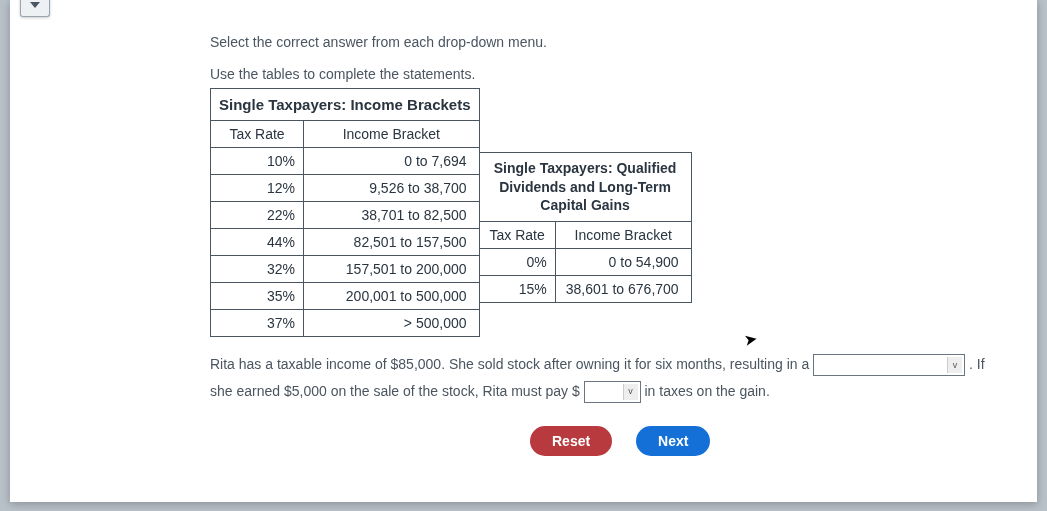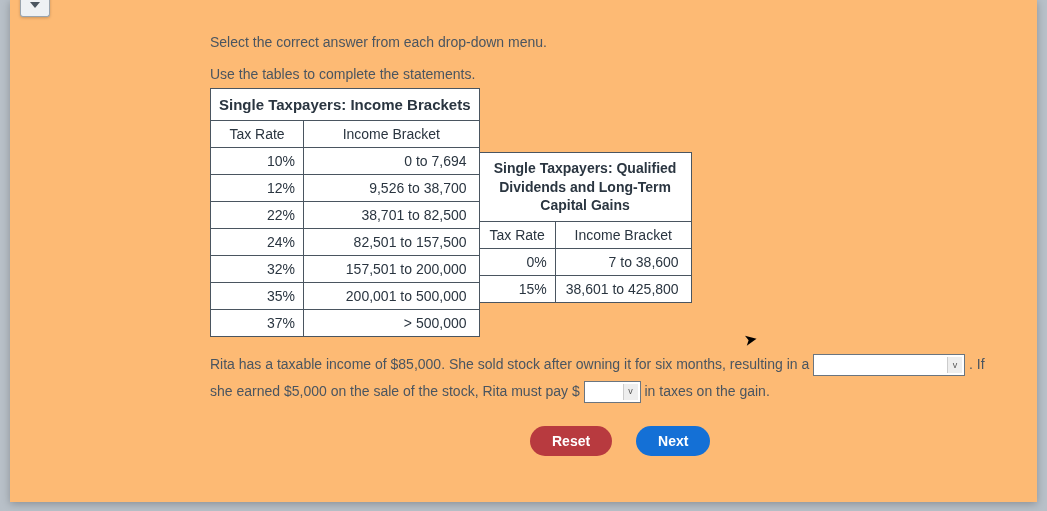--- a/index.html
+++ b/index.html
@@ -7,21 +7,21 @@
     padding: 0;
     background: #b8c0c8;
     font-family: Arial, Helvetica, sans-serif;
     font-size: 14px;
     color: #2a3540;
     width: 1047px;
     height: 511px;
     overflow: hidden;
   }
   .page {
-    background: #fdba74;
+    background: #ffffff;
     margin: 0 10px 10px 10px;
     padding: 20px 30px 22px 200px;
     min-height: 460px;
     box-shadow: 0 2px 8px rgba(0,0,0,0.25);
     position: relative;
   }
   .instr {
     color: #4a5560;
     font-size: 14px;
     margin-bottom: 16px;
@@ -171,21 +171,21 @@
           </tr>
       <tr>
             <td class="left-col">12%</td>
             <td class="right-col">9,526 to 38,700</td>
           </tr>
       <tr>
             <td class="left-col">22%</td>
             <td class="right-col">38,701 to 82,500</td>
           </tr>
       <tr>
-            <td class="left-col">24%</td>
+            <td class="left-col">44%</td>
             <td class="right-col">82,501 to 157,500</td>
           </tr>
       <tr>
             <td class="left-col">32%</td>
             <td class="right-col">157,501 to 200,000</td>
           </tr>
       <tr>
             <td class="left-col">35%</td>
             <td class="right-col">200,001 to 500,000</td>
           </tr>
@@ -201,25 +201,25 @@
         <tbody>
             <tr>
               <th class="t2-title" colspan="2">Single Taxpayers: Qualified<br>Dividends and Long-Term<br>Capital Gains</th>
             </tr>
         <tr>
           <td class="col-header">Tax Rate</td>
           <td class="col-header">Income Bracket</td>
         </tr>
         <tr>
               <td class="left-col">0%</td>
-              <td class="right-col">7 to 38,600</td>
+              <td class="right-col">0 to 54,900</td>
             </tr>
         <tr>
               <td class="left-col">15%</td>
-              <td class="right-col">38,601 to 425,800</td>
+              <td class="right-col">38,601 to 676,700</td>
             </tr>
       </tbody>
         </table>
     </div>
   </div>
 
   <div class="cursor">➤</div>
 
   <div class="question">
     <span>Rita has a taxable income of $85,000. She sold stock after owning it for six months, resulting in a </span>

